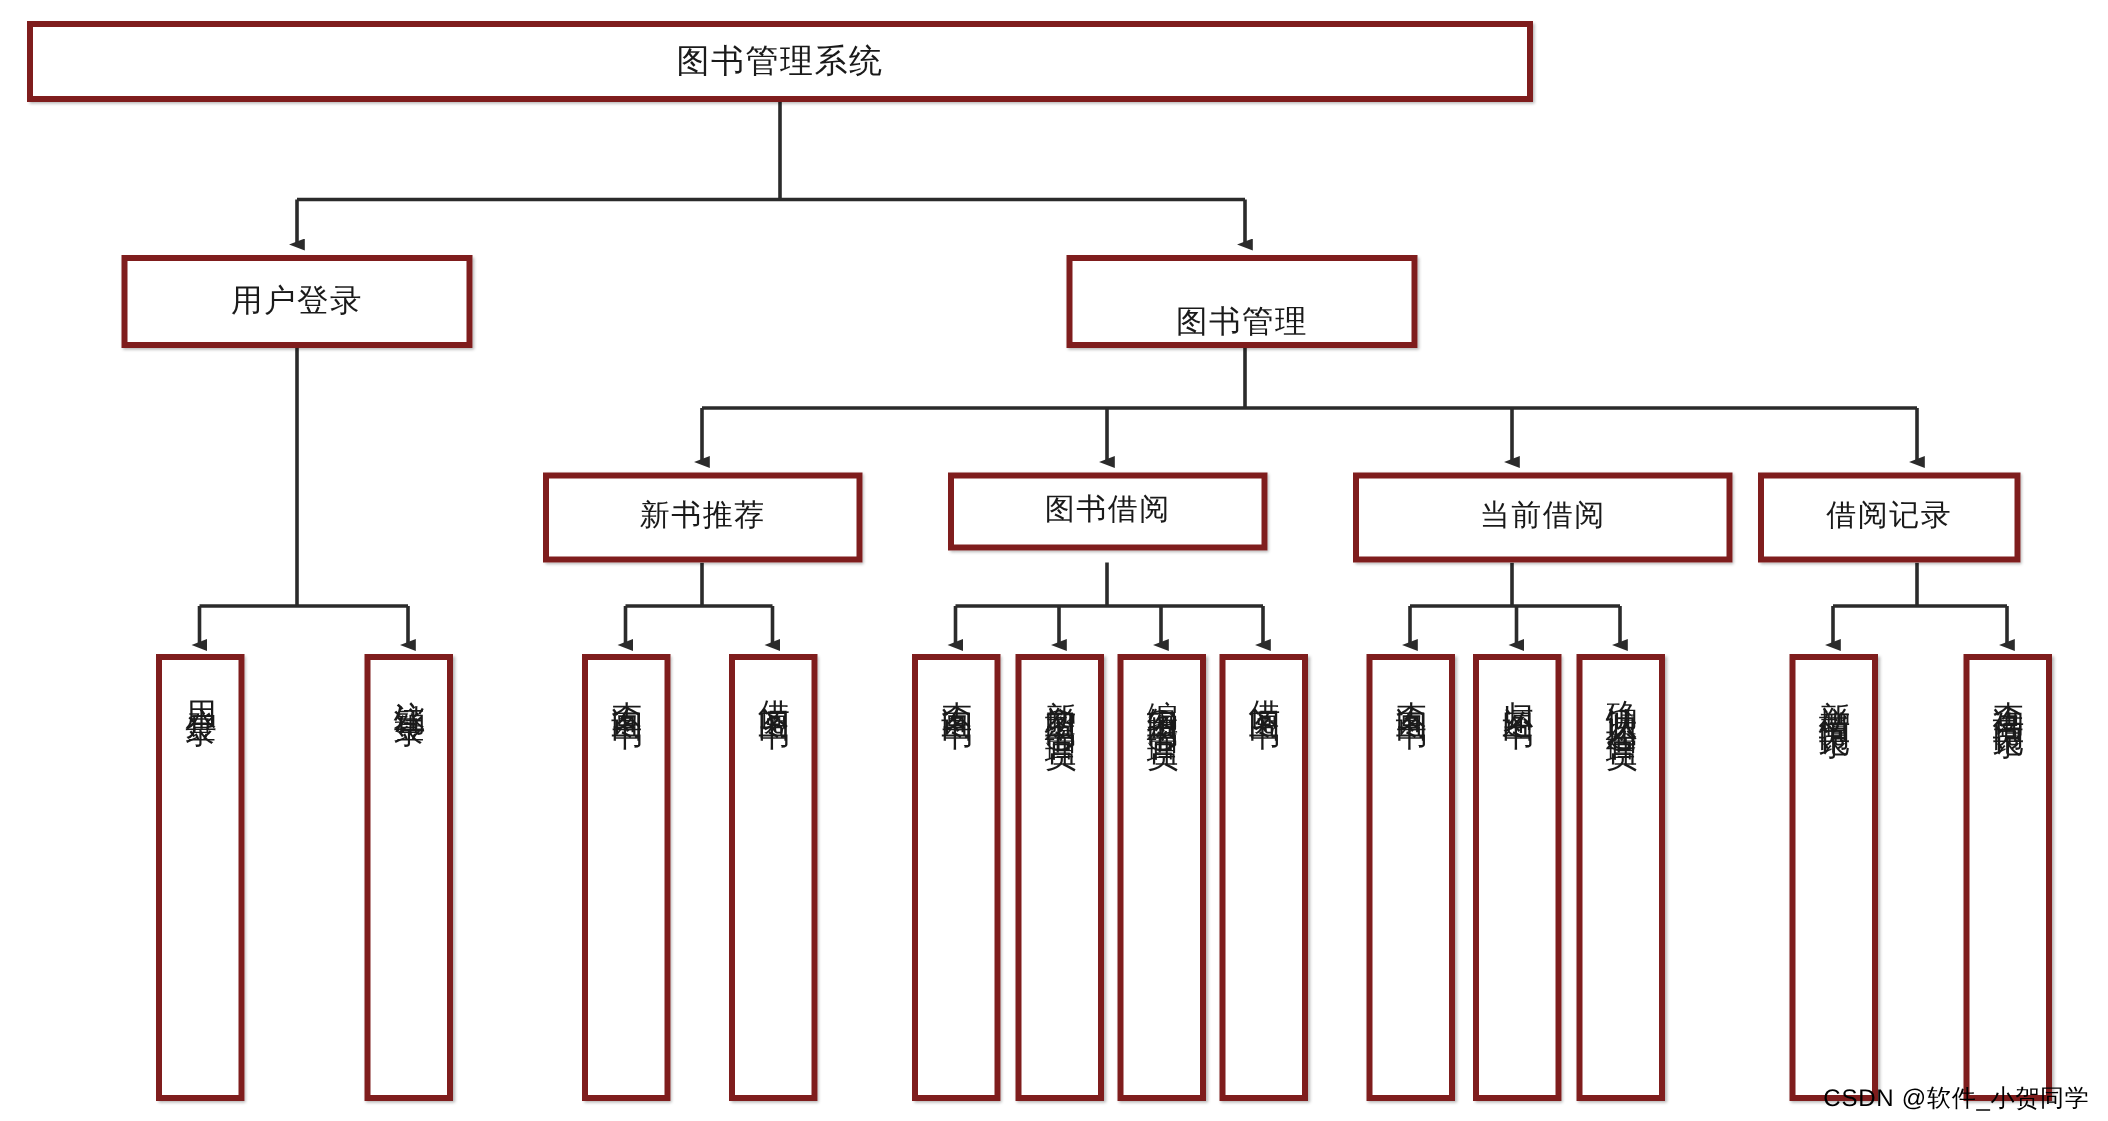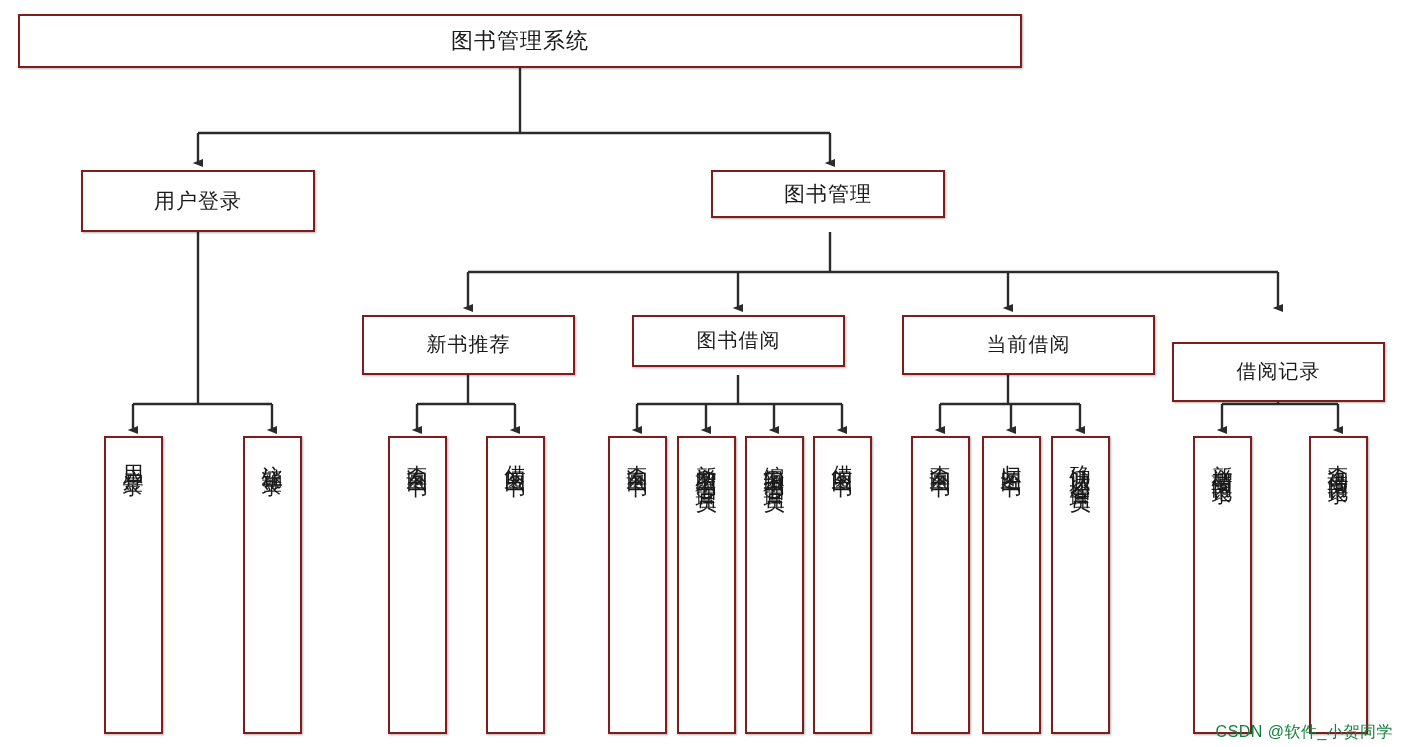--- a/index.html
+++ b/index.html
@@ -21,21 +21,21 @@
     position: absolute;
     left: 0;
     top: 0;
     width: 1405px;
     height: 747px;
     pointer-events: none;
   }
   .node {
     position: absolute;
     box-sizing: border-box;
-    border: 2px solid #7f1d1d;
+    border: 4px solid #7f1d1d;
     background: #ffffff;
     display: flex;
     align-items: center;
     justify-content: center;
     color: #1a1a1a;
     box-shadow: 1px 1px 2px rgba(0,0,0,0.30);
   }
   .node-label {
     display: block;
     text-align: center;
@@ -63,21 +63,21 @@
     font-size: 21px;
     line-height: 1.0;
     letter-spacing: 4px;
     white-space: nowrap;
   }
   .watermark {
     position: absolute;
     right: 12px;
     bottom: 4px;
     font-size: 16px;
-    color: #15803d;
+    color: #000000;
     letter-spacing: 0.5px;
     white-space: nowrap;
     user-select: none;
   }
 </style>
 </head>
 <body>
 
 <div id="canvas">
 
@@ -131,34 +131,34 @@
     </g>
   </svg>
 
   <div class="node h root" style="left:18px; top:14px; width:1004px; height:54px;">
     <span class="node-label">图书管理系统</span>
   </div>
 
   <div class="node h lvl1" style="left:81px; top:170px; width:234px; height:62px;">
     <span class="node-label">用户登录</span>
   </div>
-  <div class="node h lvl1" style="left:711px; top:170px; width:234px; height:48px;">
+  <div class="node h lvl1" style="left:711px; top:170px; width:234px; height:62px;align-items:flex-end;">
     <span class="node-label">图书管理</span>
   </div>
 
   <div class="node h lvl2" style="left:362px; top:315px; width:213px; height:60px;">
     <span class="node-label">新书推荐</span>
   </div>
   <div class="node h lvl2" style="left:632px; top:315px; width:213px; height:52px;">
     <span class="node-label">图书借阅</span>
   </div>
   <div class="node h lvl2" style="left:902px; top:315px; width:253px; height:60px;">
     <span class="node-label">当前借阅</span>
   </div>
-  <div class="node h lvl2" style="left:1172px; top:315px; width:213px; height:60px;margin-top:27px;">
+  <div class="node h lvl2" style="left:1172px; top:315px; width:175px; height:60px;">
     <span class="node-label">借阅记录</span>
   </div>
 
   <div class="node v leaf" style="left:104px; top:436px; width:59px; height:298px;">
     <span class="node-label">用户登录</span>
   </div>
   <div class="node v leaf" style="left:243px; top:436px; width:59px; height:298px;">
     <span class="node-label">注销登录</span>
   </div>
   <div class="node v leaf" style="left:388px; top:436px; width:59px; height:298px;">

